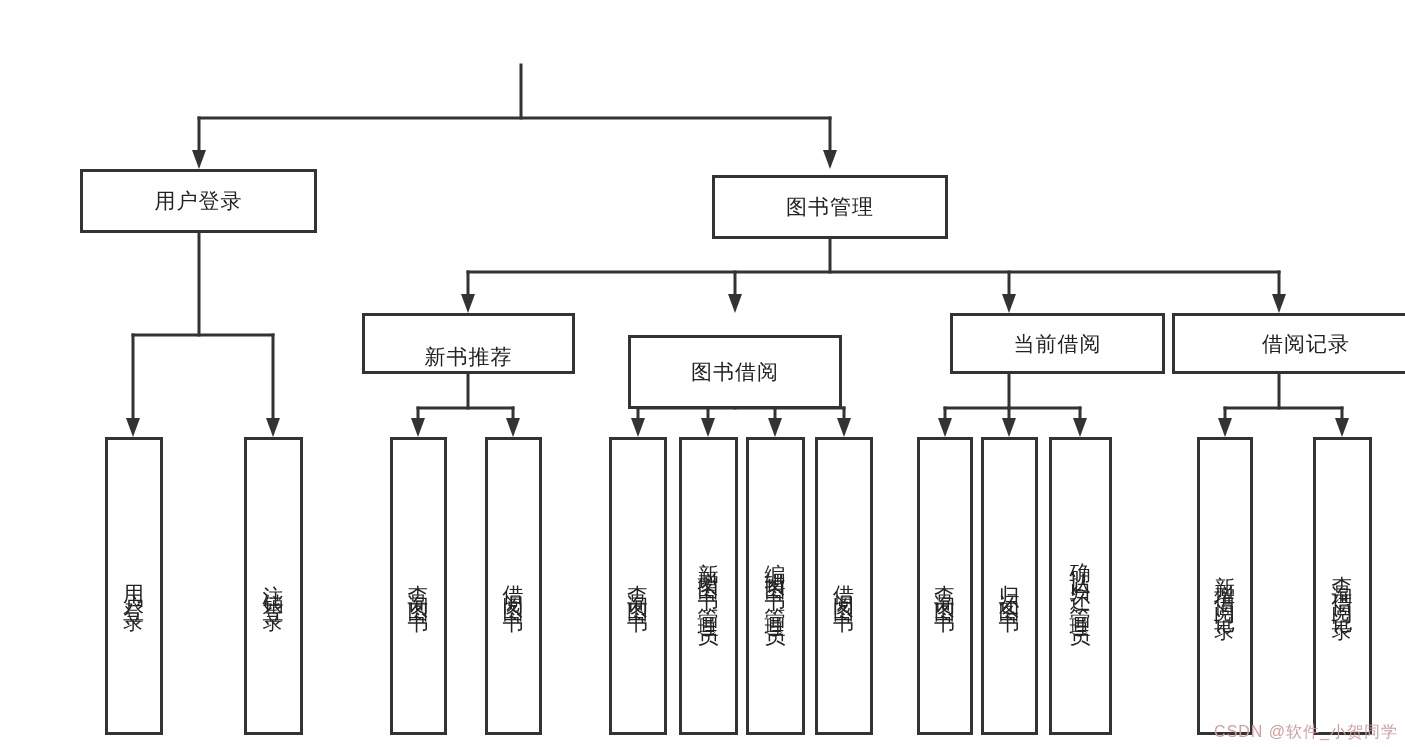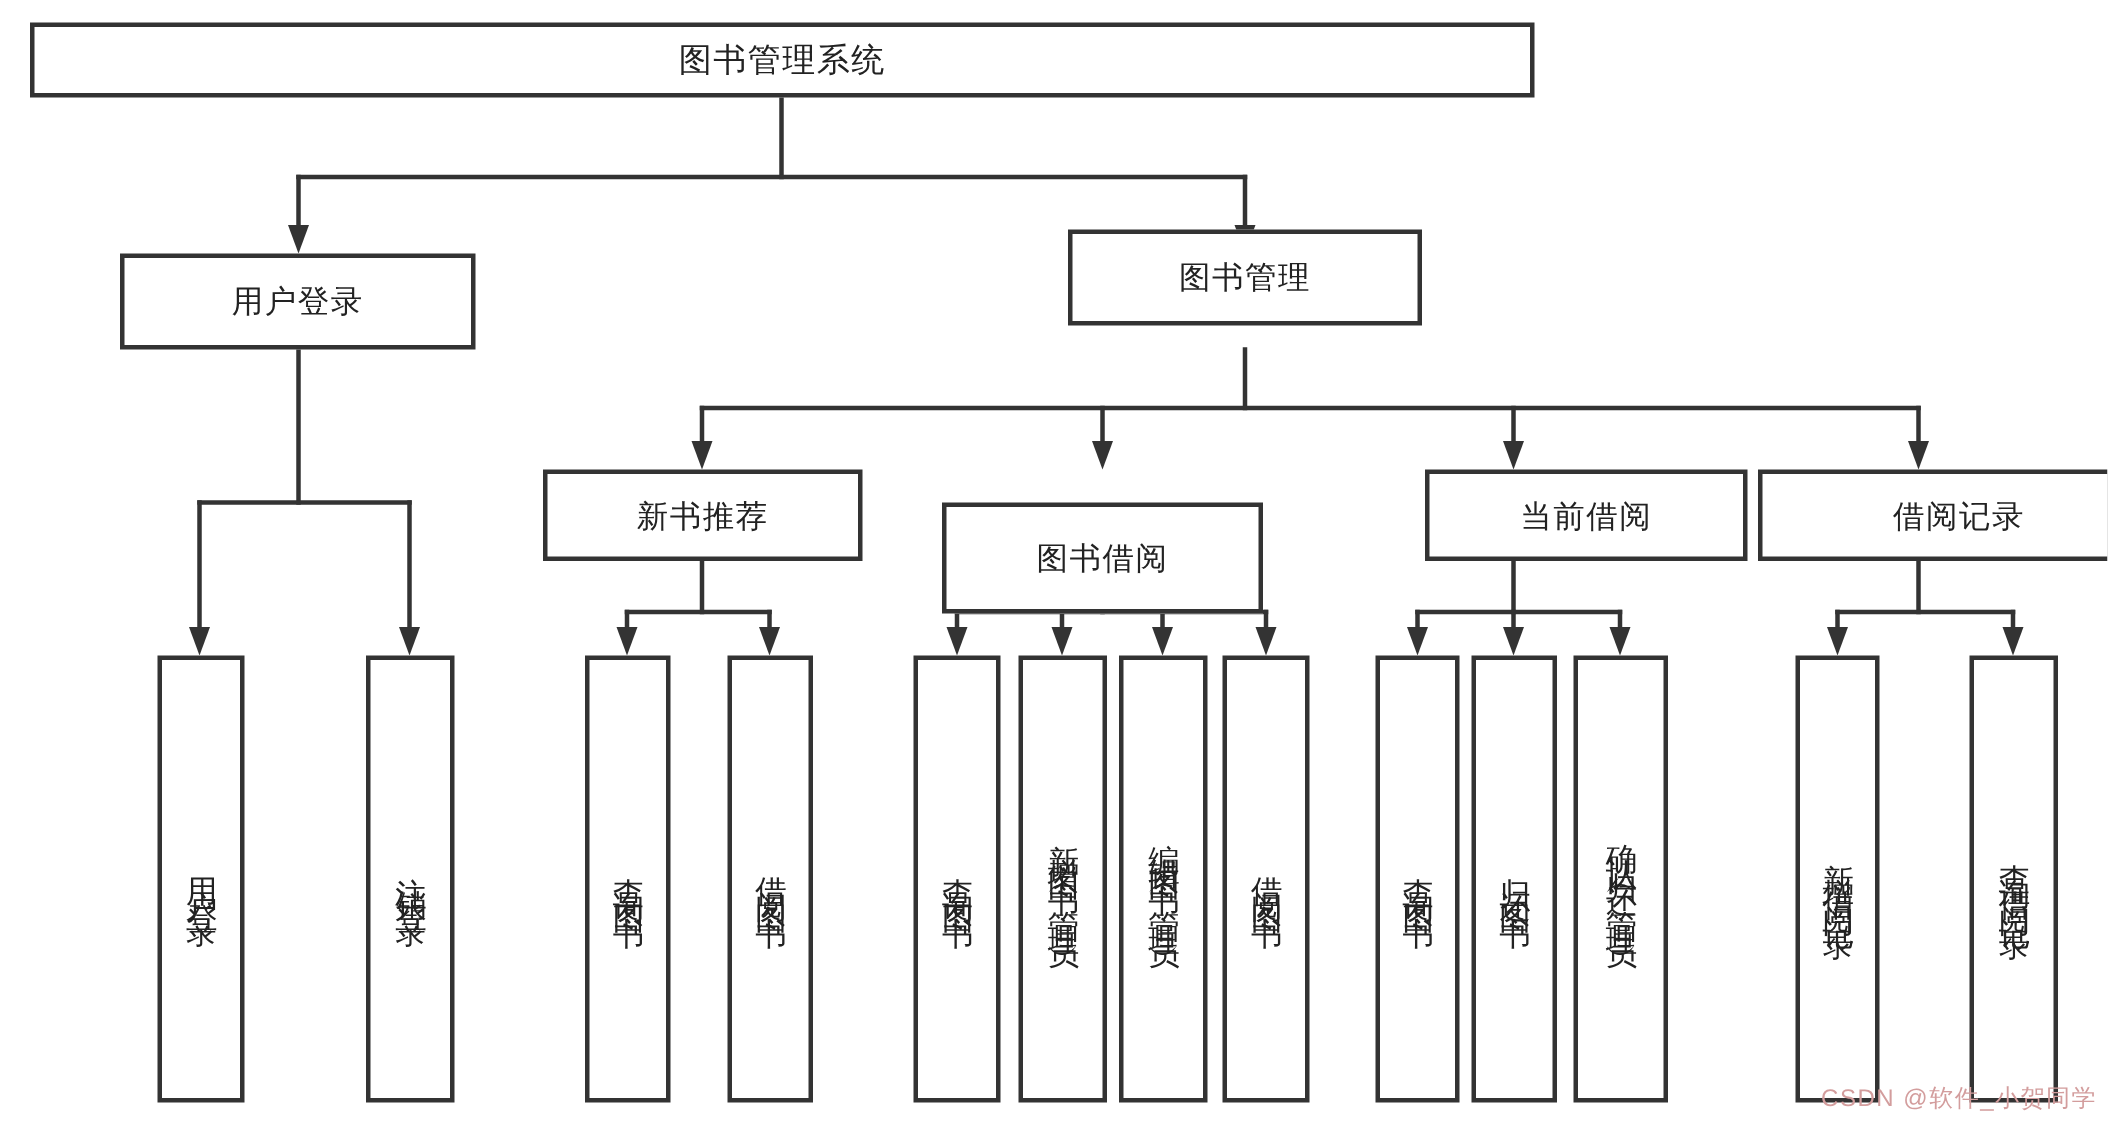--- a/index.html
+++ b/index.html
@@ -96,32 +96,29 @@
       <line x1="1009" y1="408" x2="1009" y2="425"></line>
       <polygon points="1002,418 1016,418 1009,437"></polygon>
       <line x1="1080" y1="408" x2="1080" y2="425"></line>
       <polygon points="1073,418 1087,418 1080,437"></polygon>
       <line x1="1225" y1="408" x2="1225" y2="425"></line>
       <polygon points="1218,418 1232,418 1225,437"></polygon>
       <line x1="1342" y1="408" x2="1342" y2="425"></line>
       <polygon points="1335,418 1349,418 1342,437"></polygon>
     </svg>
 
-  <div class="node root-node" style="left:20px;top:15px;width:1003px;height:50px;">
-    <span>图书管理系统</span>
-  </div>
 
   <div class="node h" style="left:80px;top:169px;width:237px;height:64px;">
     <span>用户登录</span>
   </div>
-  <div class="node h" style="left:712px;top:153px;width:236px;height:64px;">
+  <div class="node h" style="left:712px;top:175px;width:236px;height:64px;">
     <span>图书管理</span>
   </div>
 
-  <div class="node h" style="left:362px;top:313px;width:213px;height:61px;">
+  <div class="node h" style="left:362px;top:313px;width:213px;height:61px;align-items:flex-end;">
     <span>新书推荐</span>
   </div>
   <div class="node h" style="left:628px;top:298px;width:214px;height:74px;margin-top:37px;">
     <span>图书借阅</span>
   </div>
   <div class="node h" style="left:902px;top:313px;width:215px;height:61px;margin-left:48px;">
     <span>当前借阅</span>
   </div>
   <div class="node h" style="left:1172px;top:313px;width:236px;height:61px;padding-left:32px;">
     <span>借阅记录</span>

